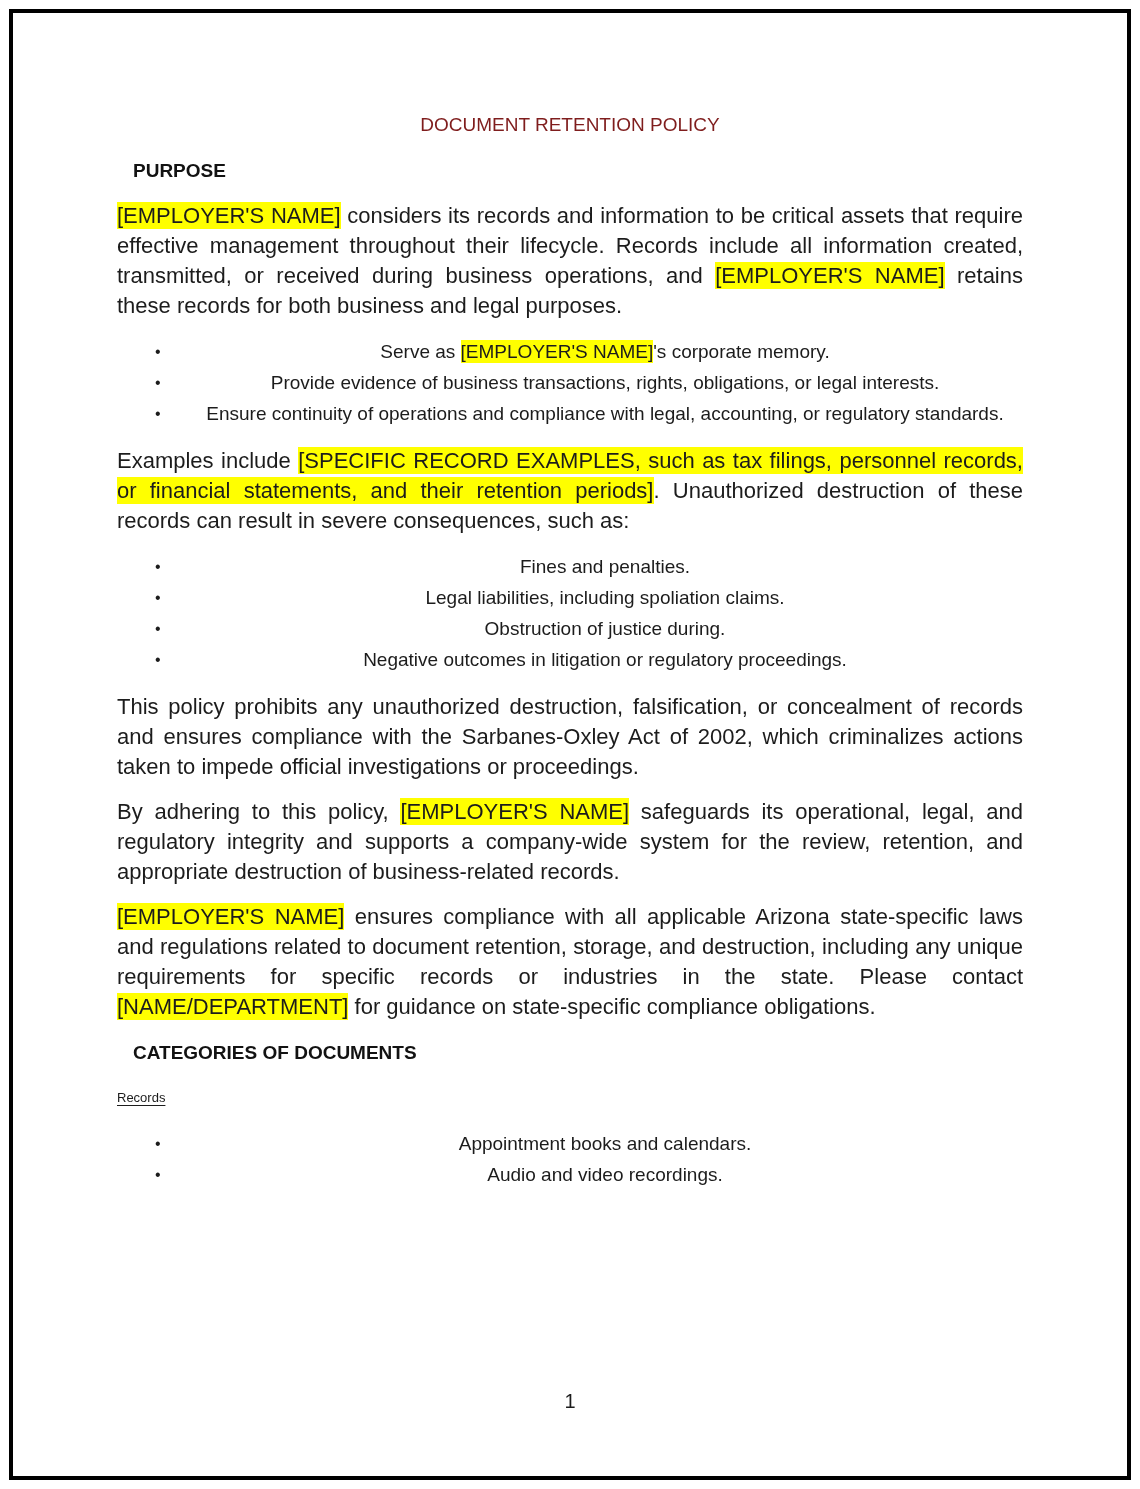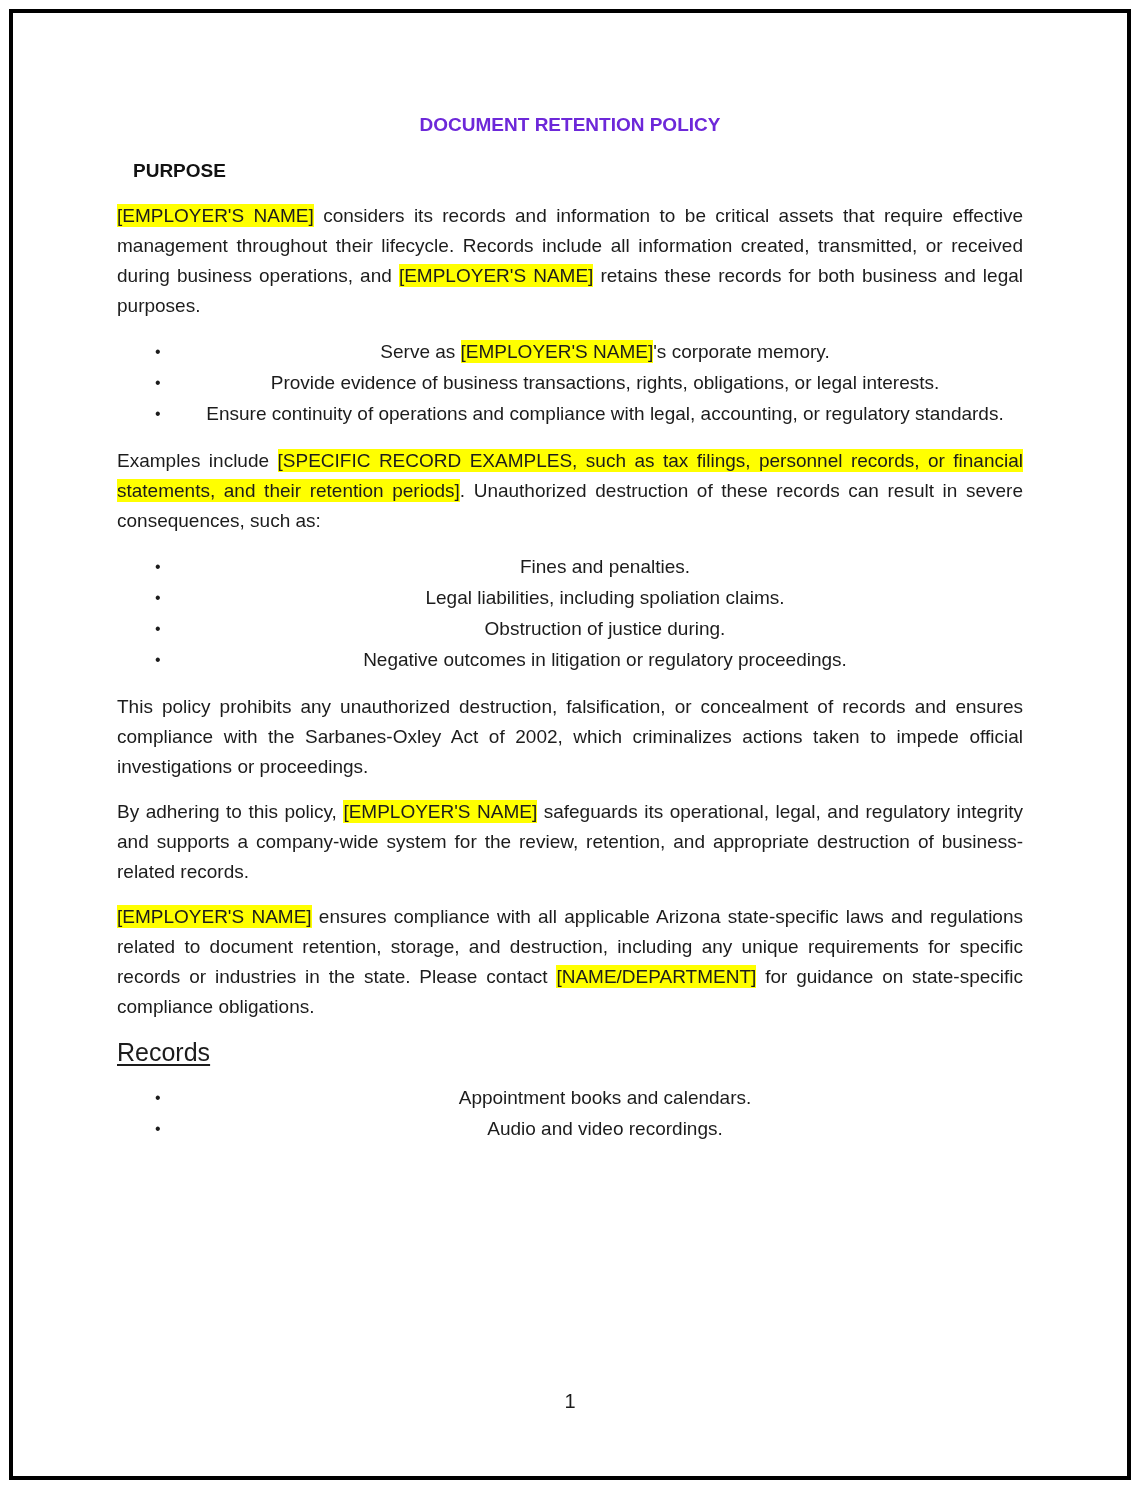--- a/index.html
+++ b/index.html
@@ -19,43 +19,43 @@
     pointer-events: none;
   }
   .doc-body {
     position: absolute;
     left: 117px;
     width: 906px;
     top: 0;
   }
   .doc-title {
     font-size: 19px;
-    font-weight: 700;
+    font-weight: 400;
     text-align: center;
     line-height: 30px;
     margin: 110px 0 2px 0;
-    color: #6d28d9;
+    color: #7f1d1d;
   }
   h2.heading {
     font-size: 19px;
     font-weight: 700;
     line-height: 30px;
     margin: 16px 0 15px 16px;
     color: #121212;
   }
   h3.subheading {
-    font-size: 25px;
+    font-size: 13px;
     font-weight: 400;
     line-height: 30px;
     margin: 0 0 15px 0;
     text-decoration: underline;
     text-underline-offset: 3px;
   }
   p.para {
-    font-size: 19px;
+    font-size: 22px;
     line-height: 30px;
     text-align: justify;
     margin: 0 0 15px 0;
   }
   .hl {
     background: var(--hl, #ffff00);
     padding: 1px 0;
   }
   .list { margin: 2px 0 17px 0; }
   .li {
@@ -122,20 +122,21 @@
           <span class="li-text"><span>Obstruction of justice during.</span></span>
         </div>
         <div class="li">
           <span class="dot">•</span>
           <span class="li-text"><span>Negative outcomes in litigation or regulatory proceedings.</span></span>
         </div>
       </div>
       <p class="para"><span>This policy prohibits any unauthorized destruction, falsification, or concealment of records and ensures compliance with the Sarbanes-Oxley Act of 2002, which criminalizes actions taken to impede official investigations or proceedings.</span></p>
       <p class="para"><span>By adhering to this policy, </span><span class="hl">[EMPLOYER'S NAME]</span><span> safeguards its operational, legal, and regulatory integrity and supports a company-wide system for the review, retention, and appropriate destruction of business-related records.</span></p>
       <p class="para"><span class="hl">[EMPLOYER'S NAME]</span><span> ensures compliance with all applicable Arizona state-specific laws and regulations related to document retention, storage, and destruction, including any unique requirements for specific records or industries in the state. Please contact </span><span class="hl">[NAME/DEPARTMENT]</span><span> for guidance on state-specific compliance obligations.</span></p>
+      <h2 class="heading">CATEGORIES OF DOCUMENTS</h2>
       <h3 class="subheading">Records</h3>
       <div class="list">
         <div class="li">
           <span class="dot">•</span>
           <span class="li-text"><span>Appointment books and calendars.</span></span>
         </div>
         <div class="li">
           <span class="dot">•</span>
           <span class="li-text"><span>Audio and video recordings.</span></span>
         </div>

